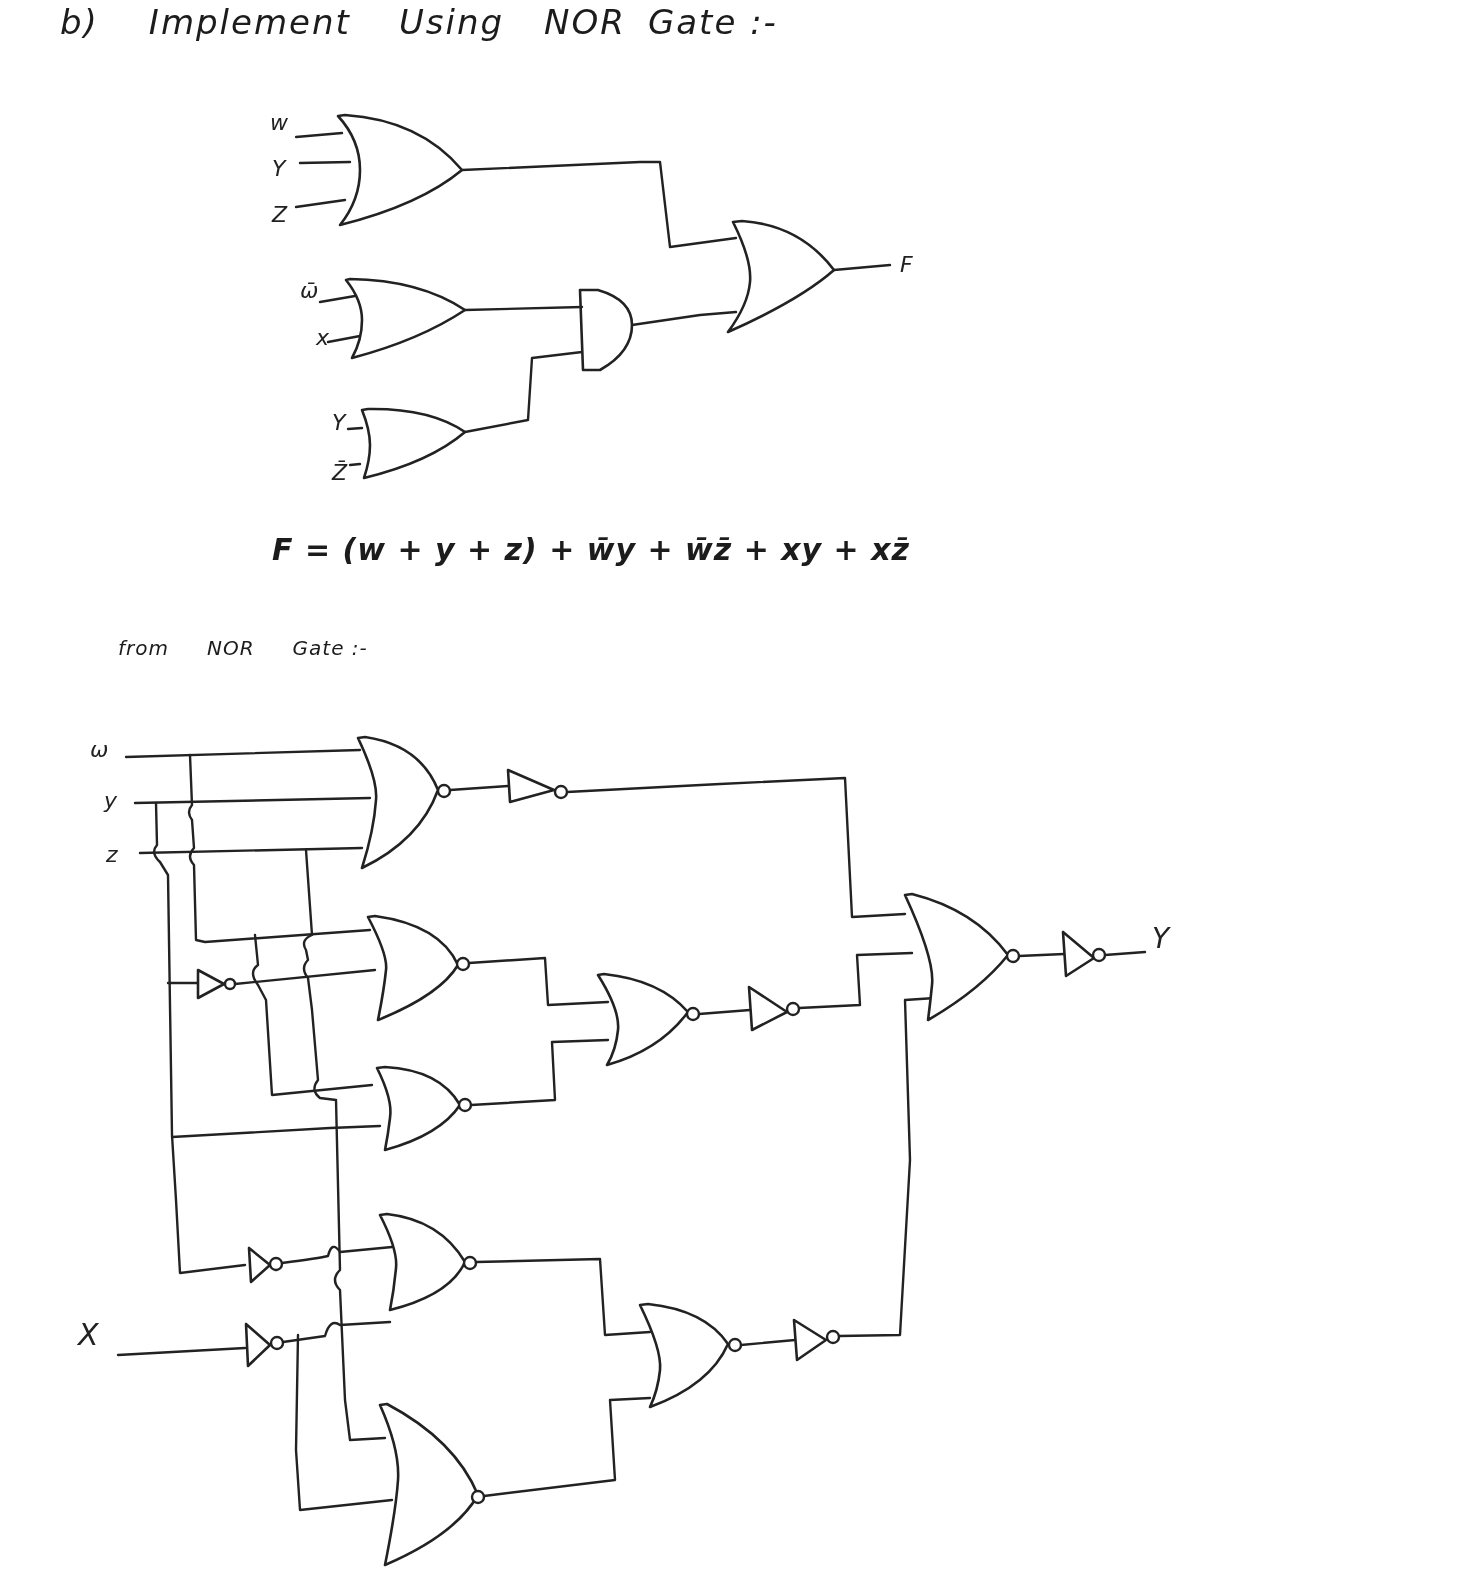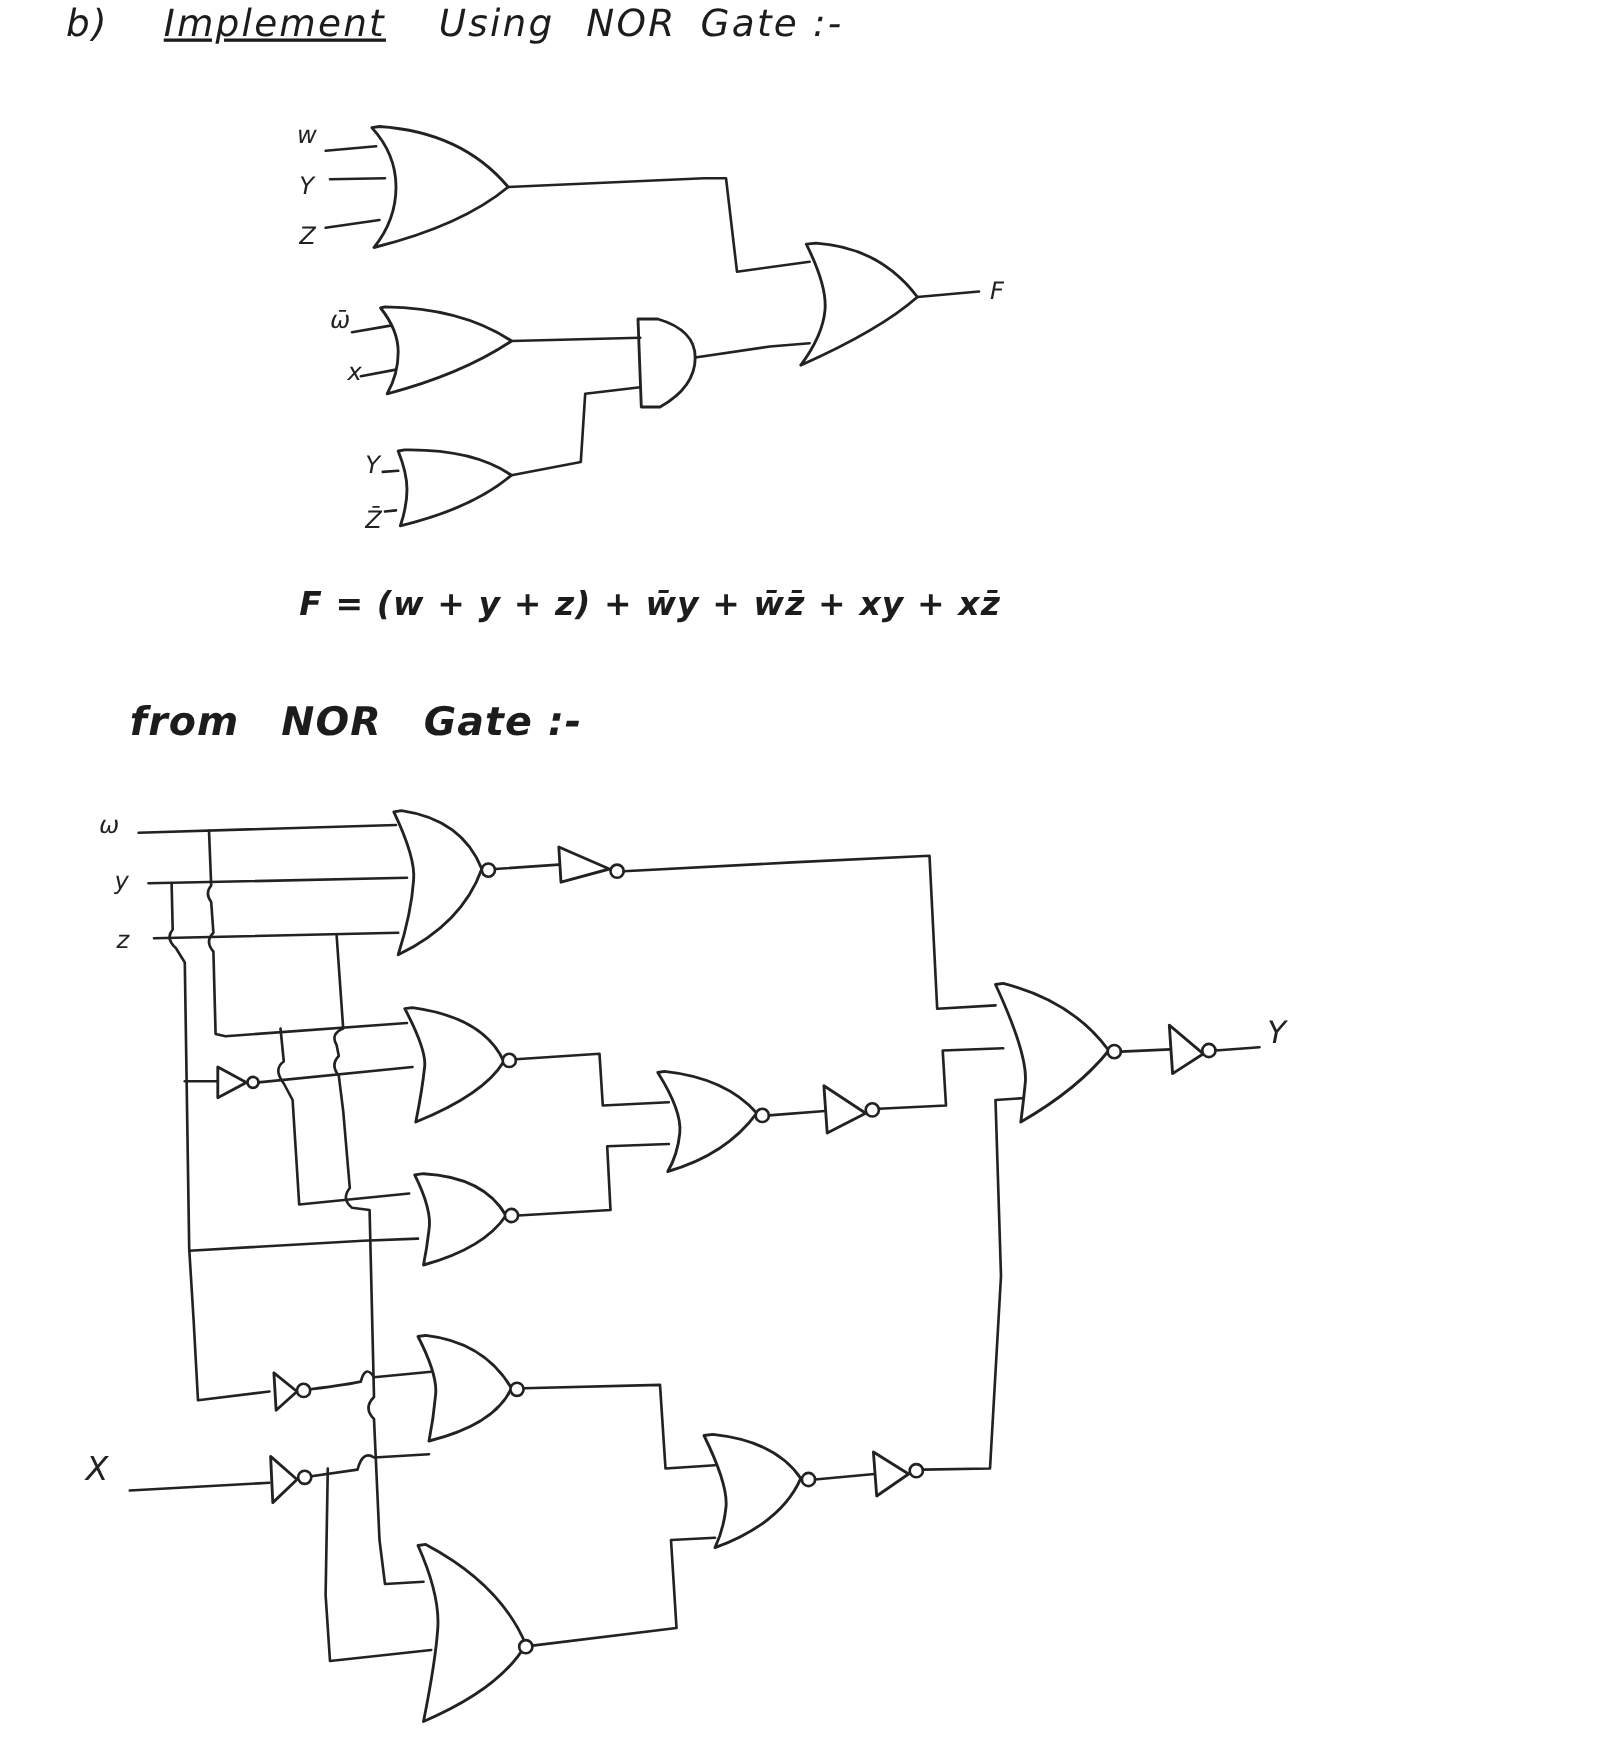--- a/index.html
+++ b/index.html
@@ -2,25 +2,25 @@
 <html><head>
 <meta charset="utf-8">
 <style>
   html, body { margin: 0; padding: 0; background: #ffffff; }
   body { width: 1476px; height: 1590px; position: relative; overflow: hidden;
          font-family: "DejaVu Serif", serif; color: #1a1a1a; }
   .hw { position: absolute; font-family: "DejaVu Sans", sans-serif; font-style: italic;
         color: #1c1c1c; white-space: nowrap; }
   .title { left: 60px; top: 2px; font-size: 34px; letter-spacing: 2px; }
   .title .num { margin-right: 50px; }
-  .title .w1 { margin-right: 48px; text-decoration: underline; }
-  .title .w2 { margin-right: 29px; }
+  .title .w1 { margin-right: 48px; }
+  .title .w2 { margin-right: 40px; }
   .title .w3 { margin-right: 22px; }
   .equation { left: 272px; top: 532px; font-size: 30px; letter-spacing: 1px; font-weight: bold; }
-  .subtitle { left: 118px; top: 636px; font-size: 36px; letter-spacing: 1px; font-weight: bold; }
+  .subtitle { left: 118px; top: 636px; font-size: 20px; letter-spacing: 1px; }
   .subtitle span { margin-right: 38px; }
   svg { position: absolute; left: 0; top: 0; }
   .wire { fill: none; stroke: #222; stroke-width: 2.4; stroke-linecap: round; stroke-linejoin: round; }
   .gate { fill: #fff; stroke: #222; stroke-width: 2.6; stroke-linejoin: round; }
   .bubble { fill: #fff; stroke: #222; stroke-width: 2.4; }
   .lbl { font-family: "DejaVu Sans", sans-serif; font-style: italic; font-size: 22px; fill: #222; }
 </style>
 </head>
 <body>
 

